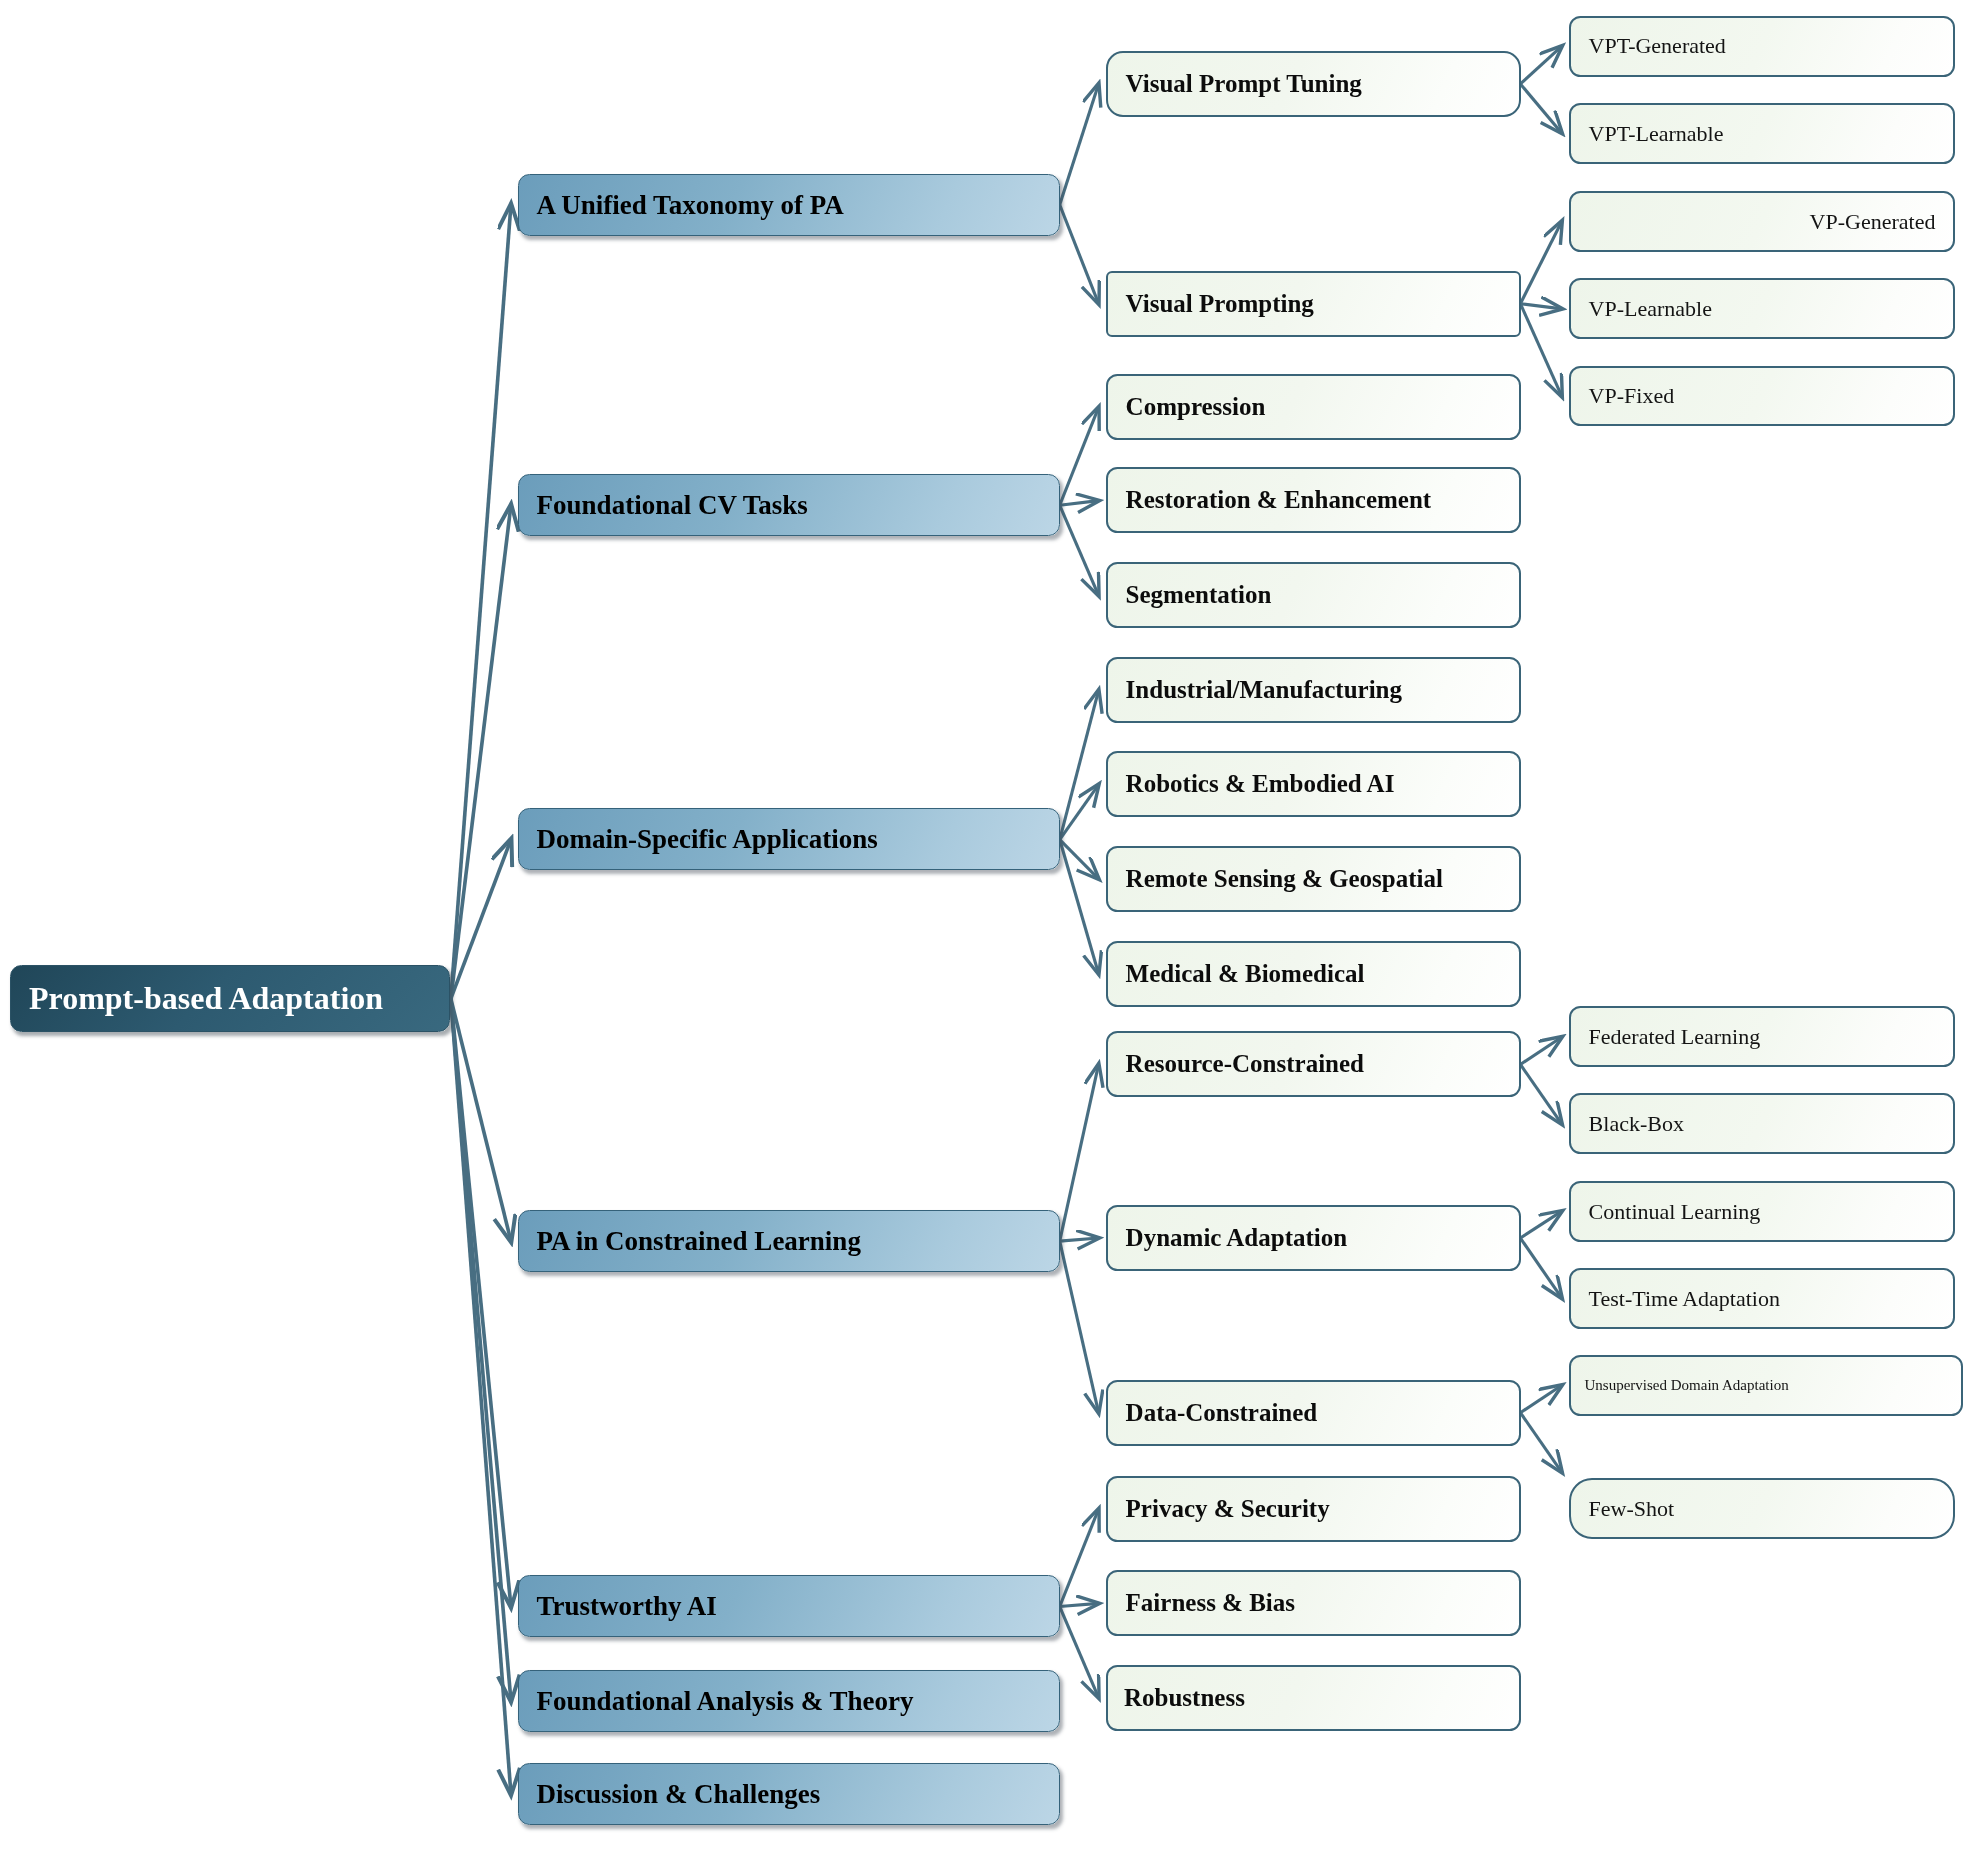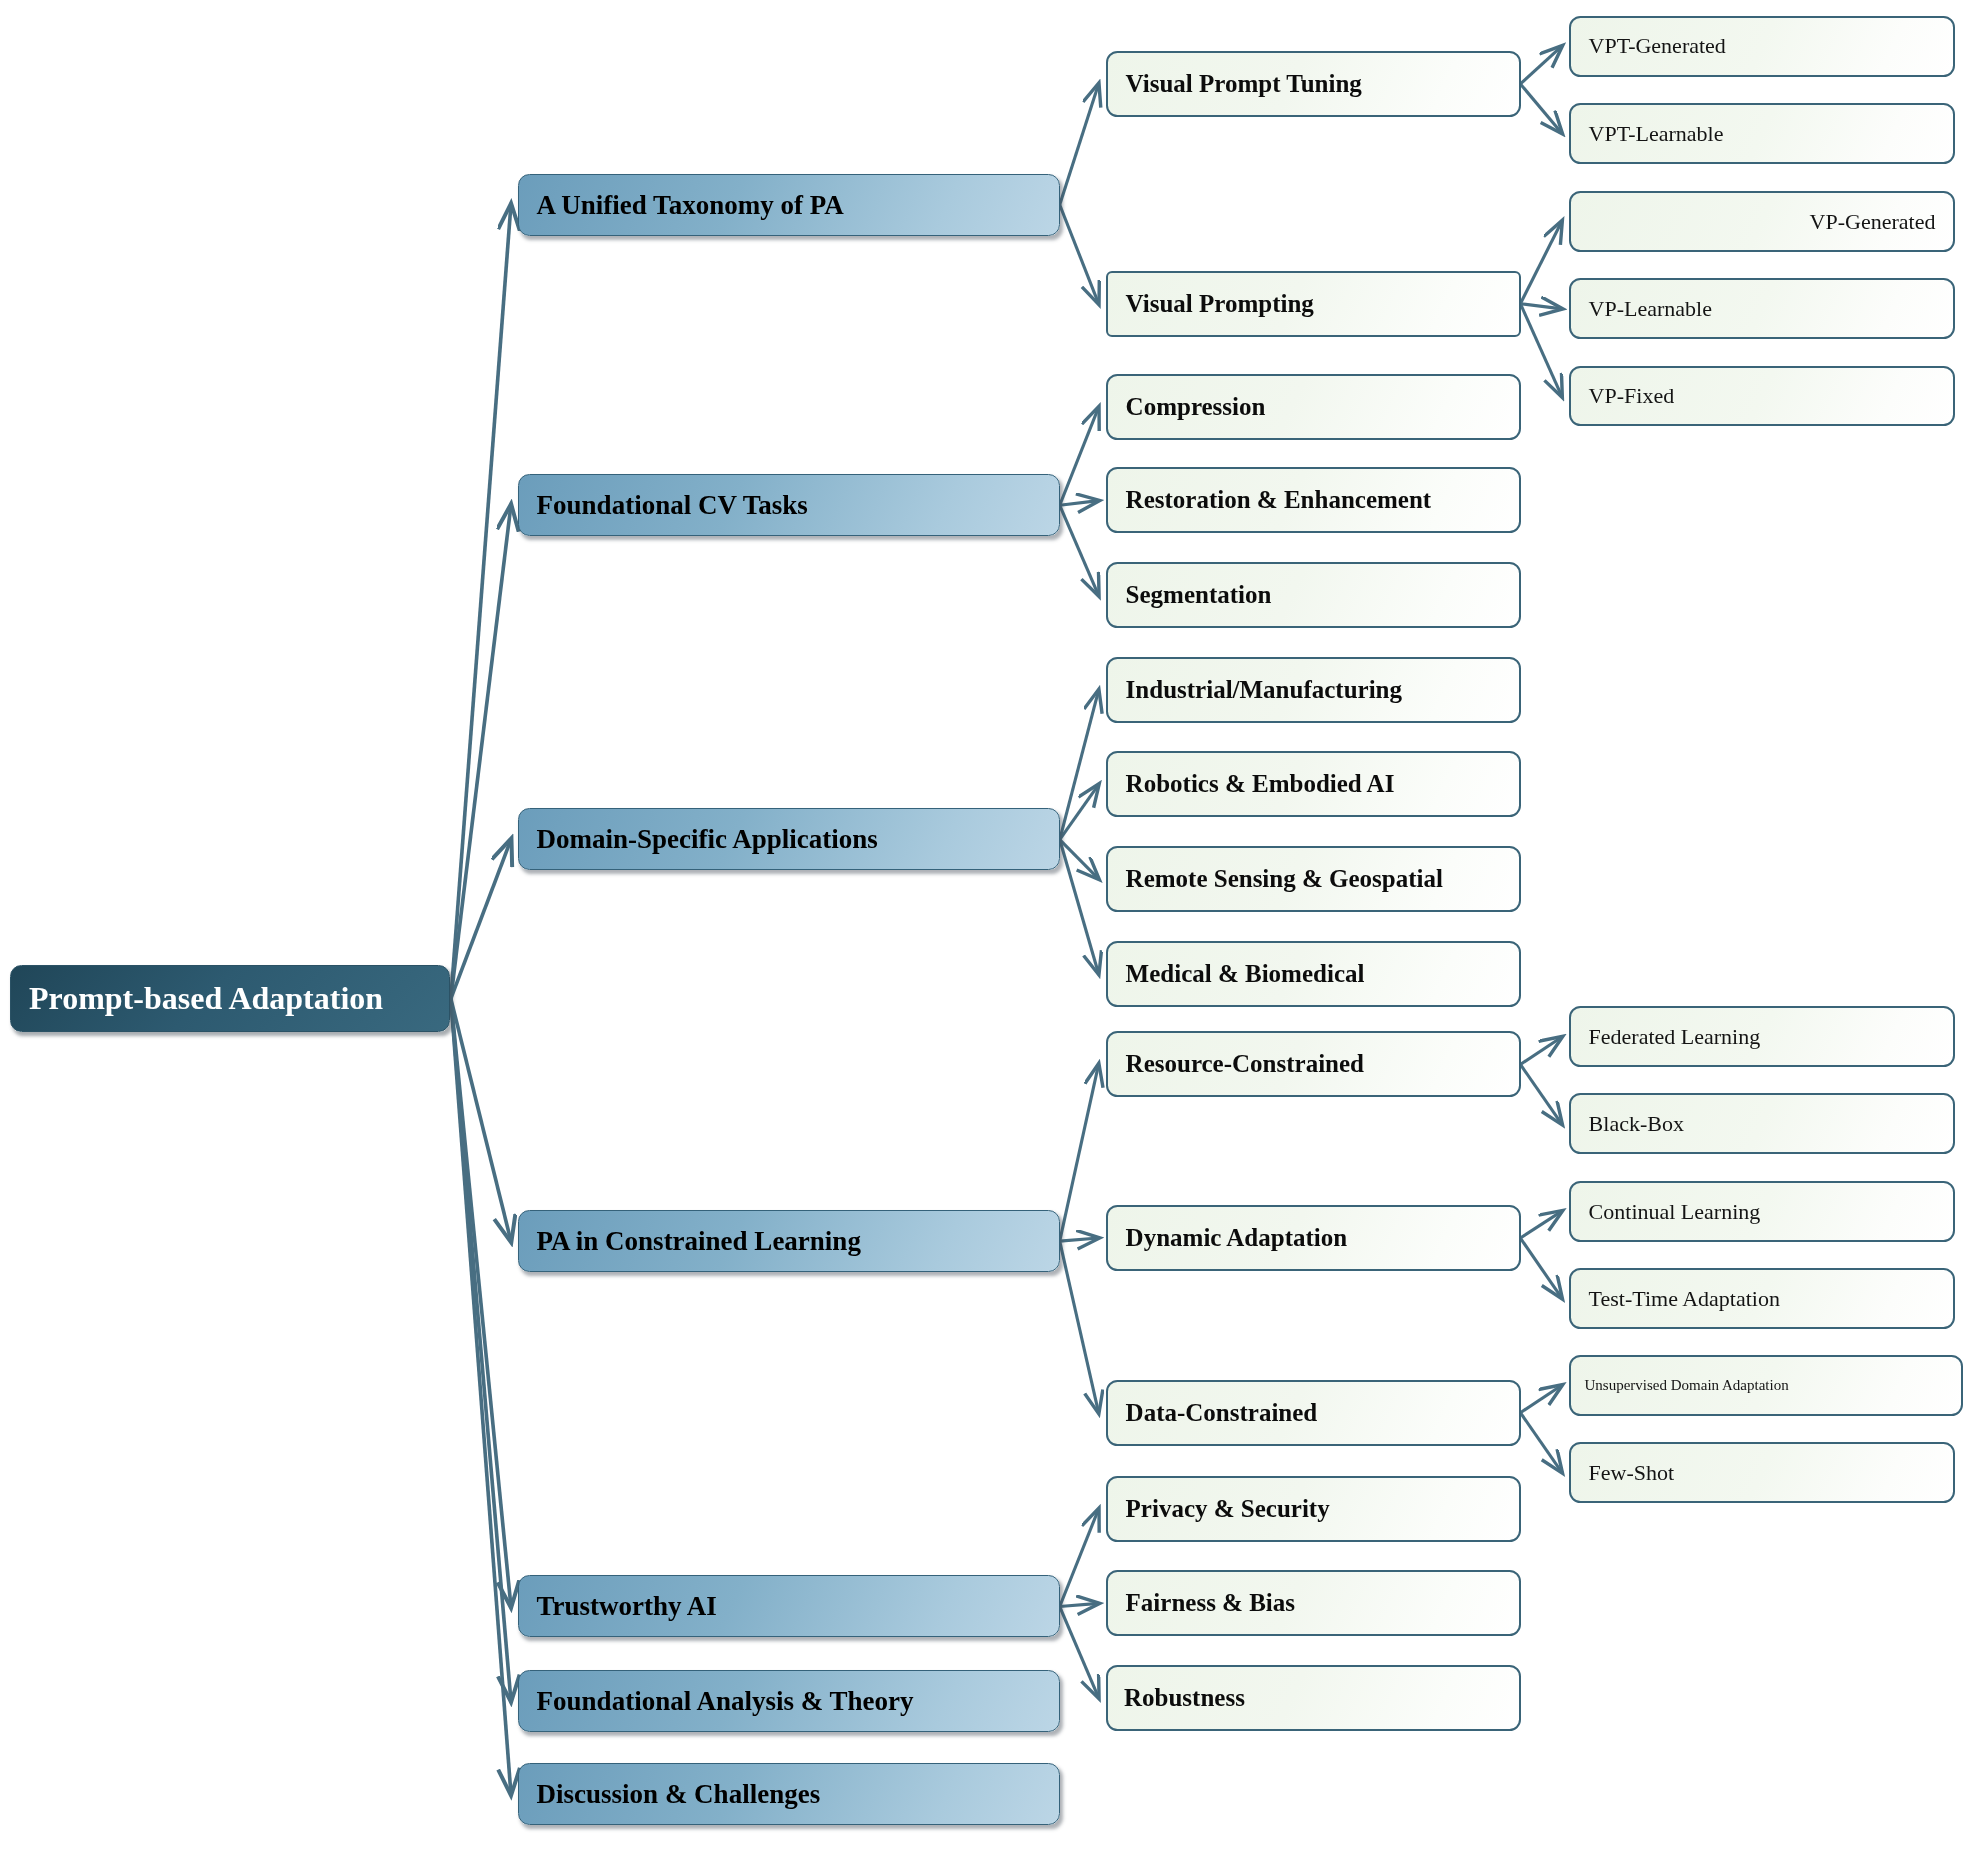--- a/index.html
+++ b/index.html
@@ -124,21 +124,21 @@
   <div class="node lvl1" style="left:518px;top:1575px;width:542px;height:62px;">
     <span class="lbl">Trustworthy AI</span>
   </div>
   <div class="node lvl1" style="left:518px;top:1670px;width:542px;height:62px;">
     <span class="lbl">Foundational Analysis &amp; Theory</span>
   </div>
   <div class="node lvl1" style="left:518px;top:1763px;width:542px;height:62px;">
     <span class="lbl">Discussion &amp; Challenges</span>
   </div>
 
-  <div class="node lvl2" style="left:1106px;top:51px;width:415px;height:66px;">
+  <div class="node lvl2" style="left:1106px;top:51px;width:415px;height:66px;border-radius:17px;">
     <span class="lbl">Visual Prompt Tuning</span>
   </div>
   <div class="node lvl2" style="left:1106px;top:271px;width:415px;height:66px;border-radius:6px;">
     <span class="lbl">Visual Prompting</span>
   </div>
 
   <div class="node lvl2" style="left:1106px;top:374px;width:415px;height:66px;">
     <span class="lbl">Compression</span>
   </div>
   <div class="node lvl2" style="left:1106px;top:467px;width:415px;height:66px;">
@@ -205,18 +205,18 @@
   </div>
   <div class="node lvl3" style="left:1569px;top:1181px;width:386px;height:61px;">
     <span class="lbl">Continual Learning</span>
   </div>
   <div class="node lvl3" style="left:1569px;top:1268px;width:386px;height:61px;">
     <span class="lbl">Test-Time Adaptation</span>
   </div>
   <div class="node lvl3" style="left:1569px;top:1355px;width:394px;height:61px;font-size:15px;padding:0 13.5px;">
     <span class="lbl">Unsupervised Domain Adaptation</span>
   </div>
-  <div class="node lvl3" style="left:1569px;top:1442px;width:386px;height:61px;">
+  <div class="node lvl3" style="left:1569px;top:1478px;width:386px;height:61px;border-radius:23px;">
     <span class="lbl">Few-Shot</span>
   </div>
 
 </div>
 
 
 </body></html>

